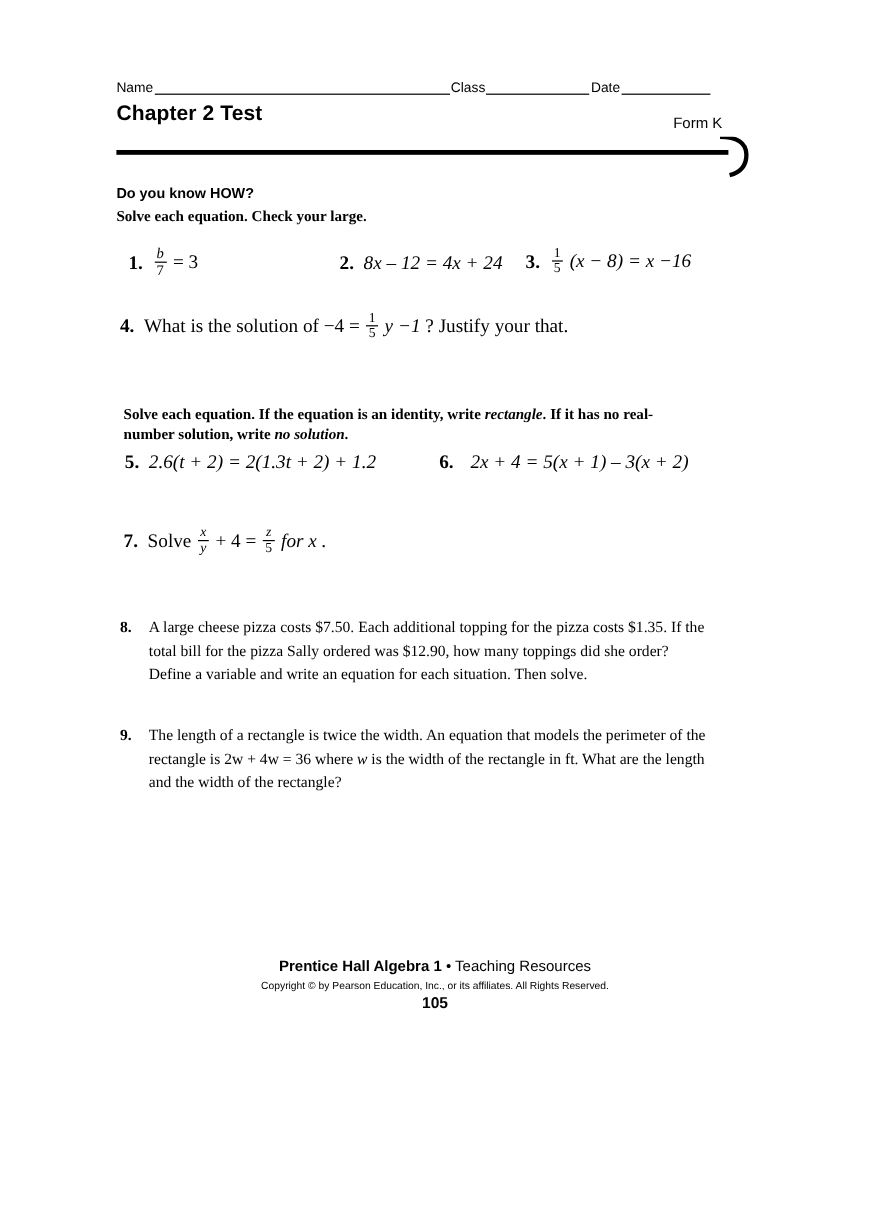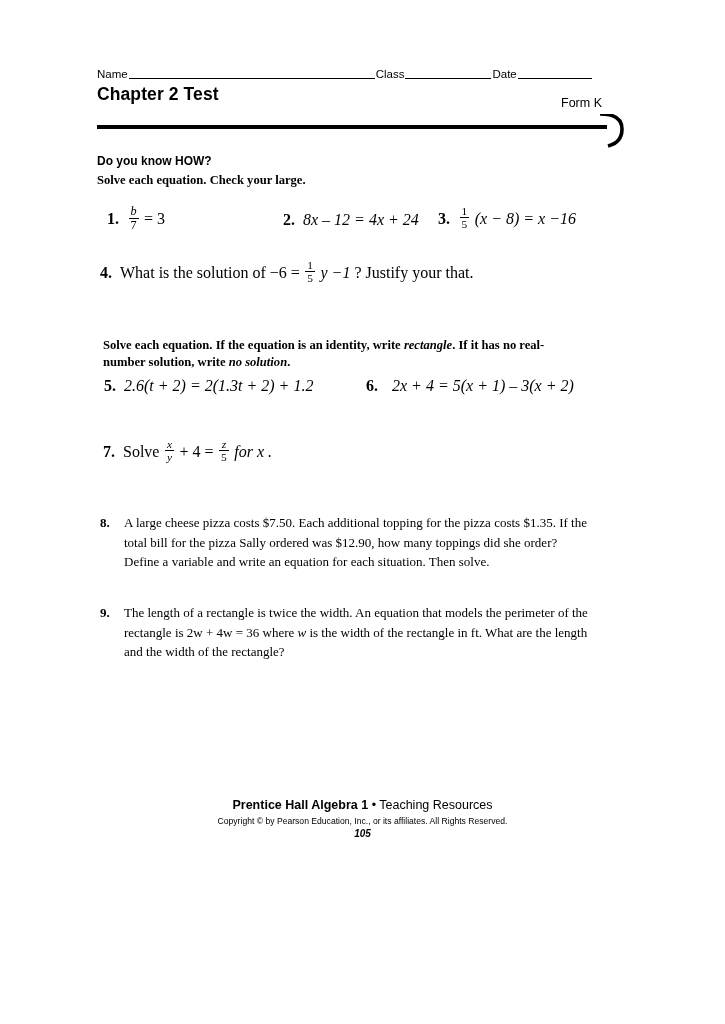--- a/index.html
+++ b/index.html
@@ -171,22 +171,21 @@
     font-size: 8.6px;
   }
   .footer-page {
     position: absolute;
     left: 0;
     top: 828px;
     width: 725px;
     text-align: center;
     font-family: "Liberation Sans", sans-serif;
     font-weight: bold;
-    font-size: 10px;
-    font-style: italic;
+    font-size: 13px;
   }
 </style>
 </head>
 <body>
 
 <div class="page">
 
   <div class="nameline">
     <span class="lbl">Name</span>
     <span class="rule rule-name"></span>
@@ -230,21 +229,21 @@
         <span class="n">1</span>
         <span class="d">5</span>
       </span>
       <span class="mono-var">(x − 8) = x −16</span>
     </span>
   </div>
 
   <div class="row" style="left:100px; top:259px;">
     <span class="num">4.</span>
     <span class="body">
-      <span>What is the solution of −6 =</span>
+      <span>What is the solution of −4 =</span>
       <span class="frac sm">
         <span class="n">1</span>
         <span class="d">5</span>
       </span>
       <span class="mono-var">y −1</span>
       <span>? Justify your that.</span>
     </span>
   </div>
 
   <div class="instr" style="left:103px; top:337px; width:470px;">

